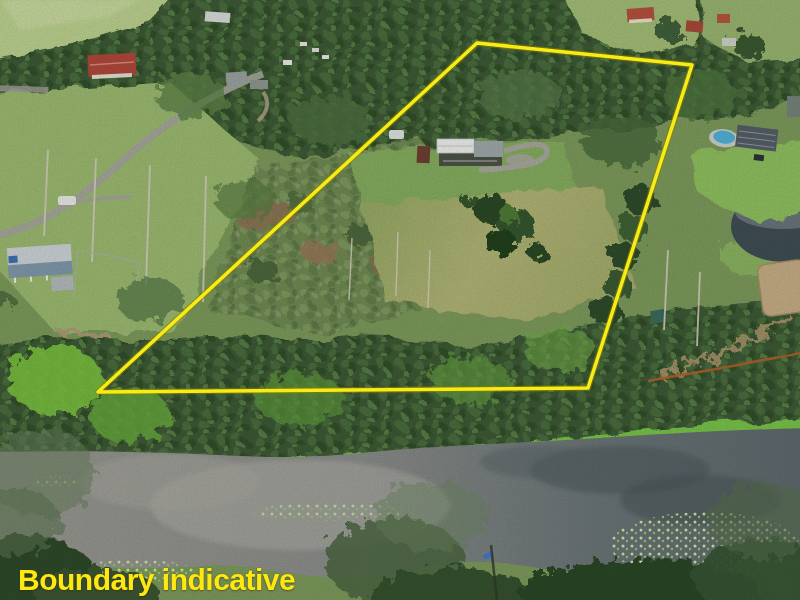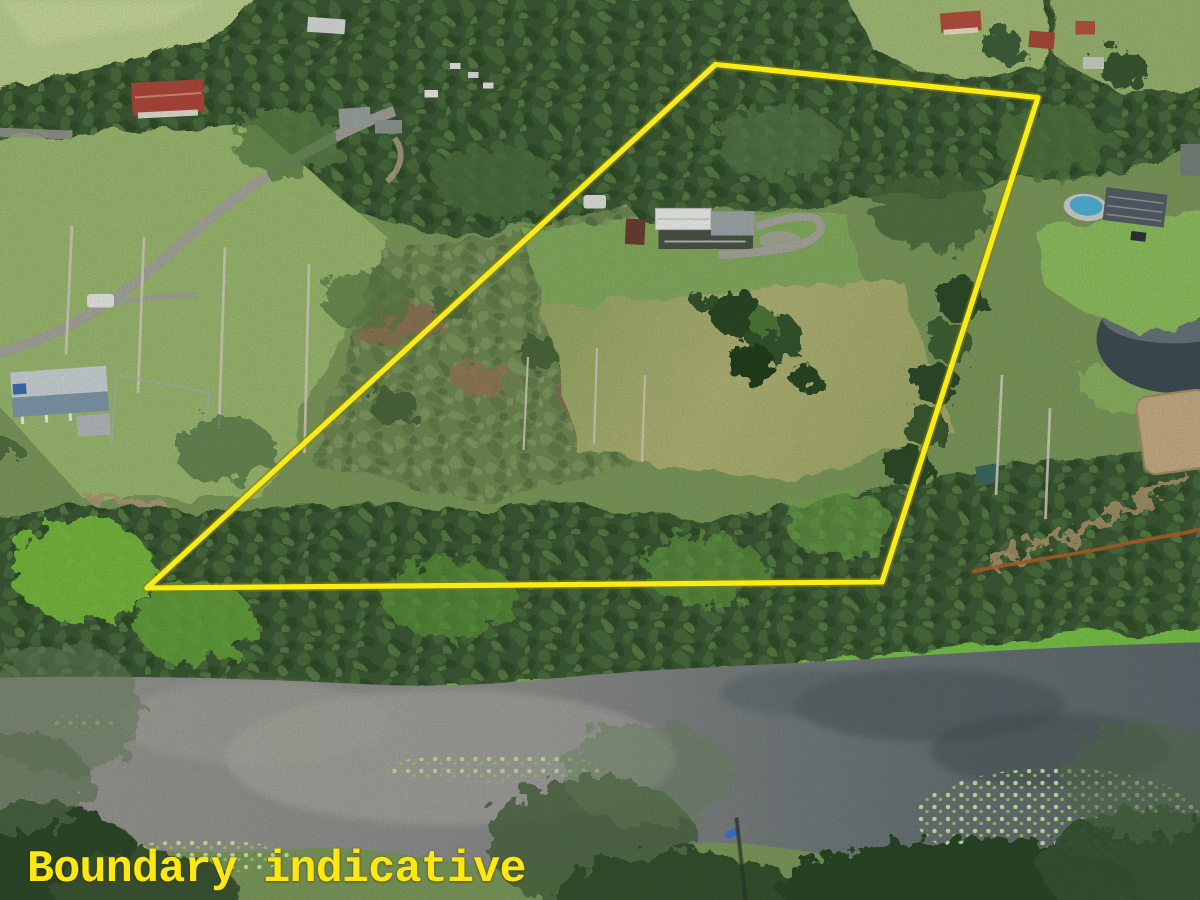--- a/index.html
+++ b/index.html
@@ -1,18 +1,18 @@
 <!DOCTYPE html>
 <html><head>
 <meta charset="utf-8">
 <style>
   html,body{margin:0;padding:0;background:#222;}
   .stage{
     position:relative;width:800px;height:600px;overflow:hidden;
-    font-family:Liberation Mono, monospace;
+    font-family:Liberation Sans, sans-serif;
     background:#7d9a5c;
     text-align:right;
   }
   .stage svg{position:absolute;left:0;top:0;width:800px;height:600px;display:block;}
   .caption{
     position:absolute;left:18px;top:565px;
     font-size:30px;font-weight:bold;line-height:1;
     color:#ffe712;
     letter-spacing:-0.5px;
     text-shadow:0 1px 2px rgba(40,40,0,.45), 0 0 1px rgba(60,55,0,.6);

